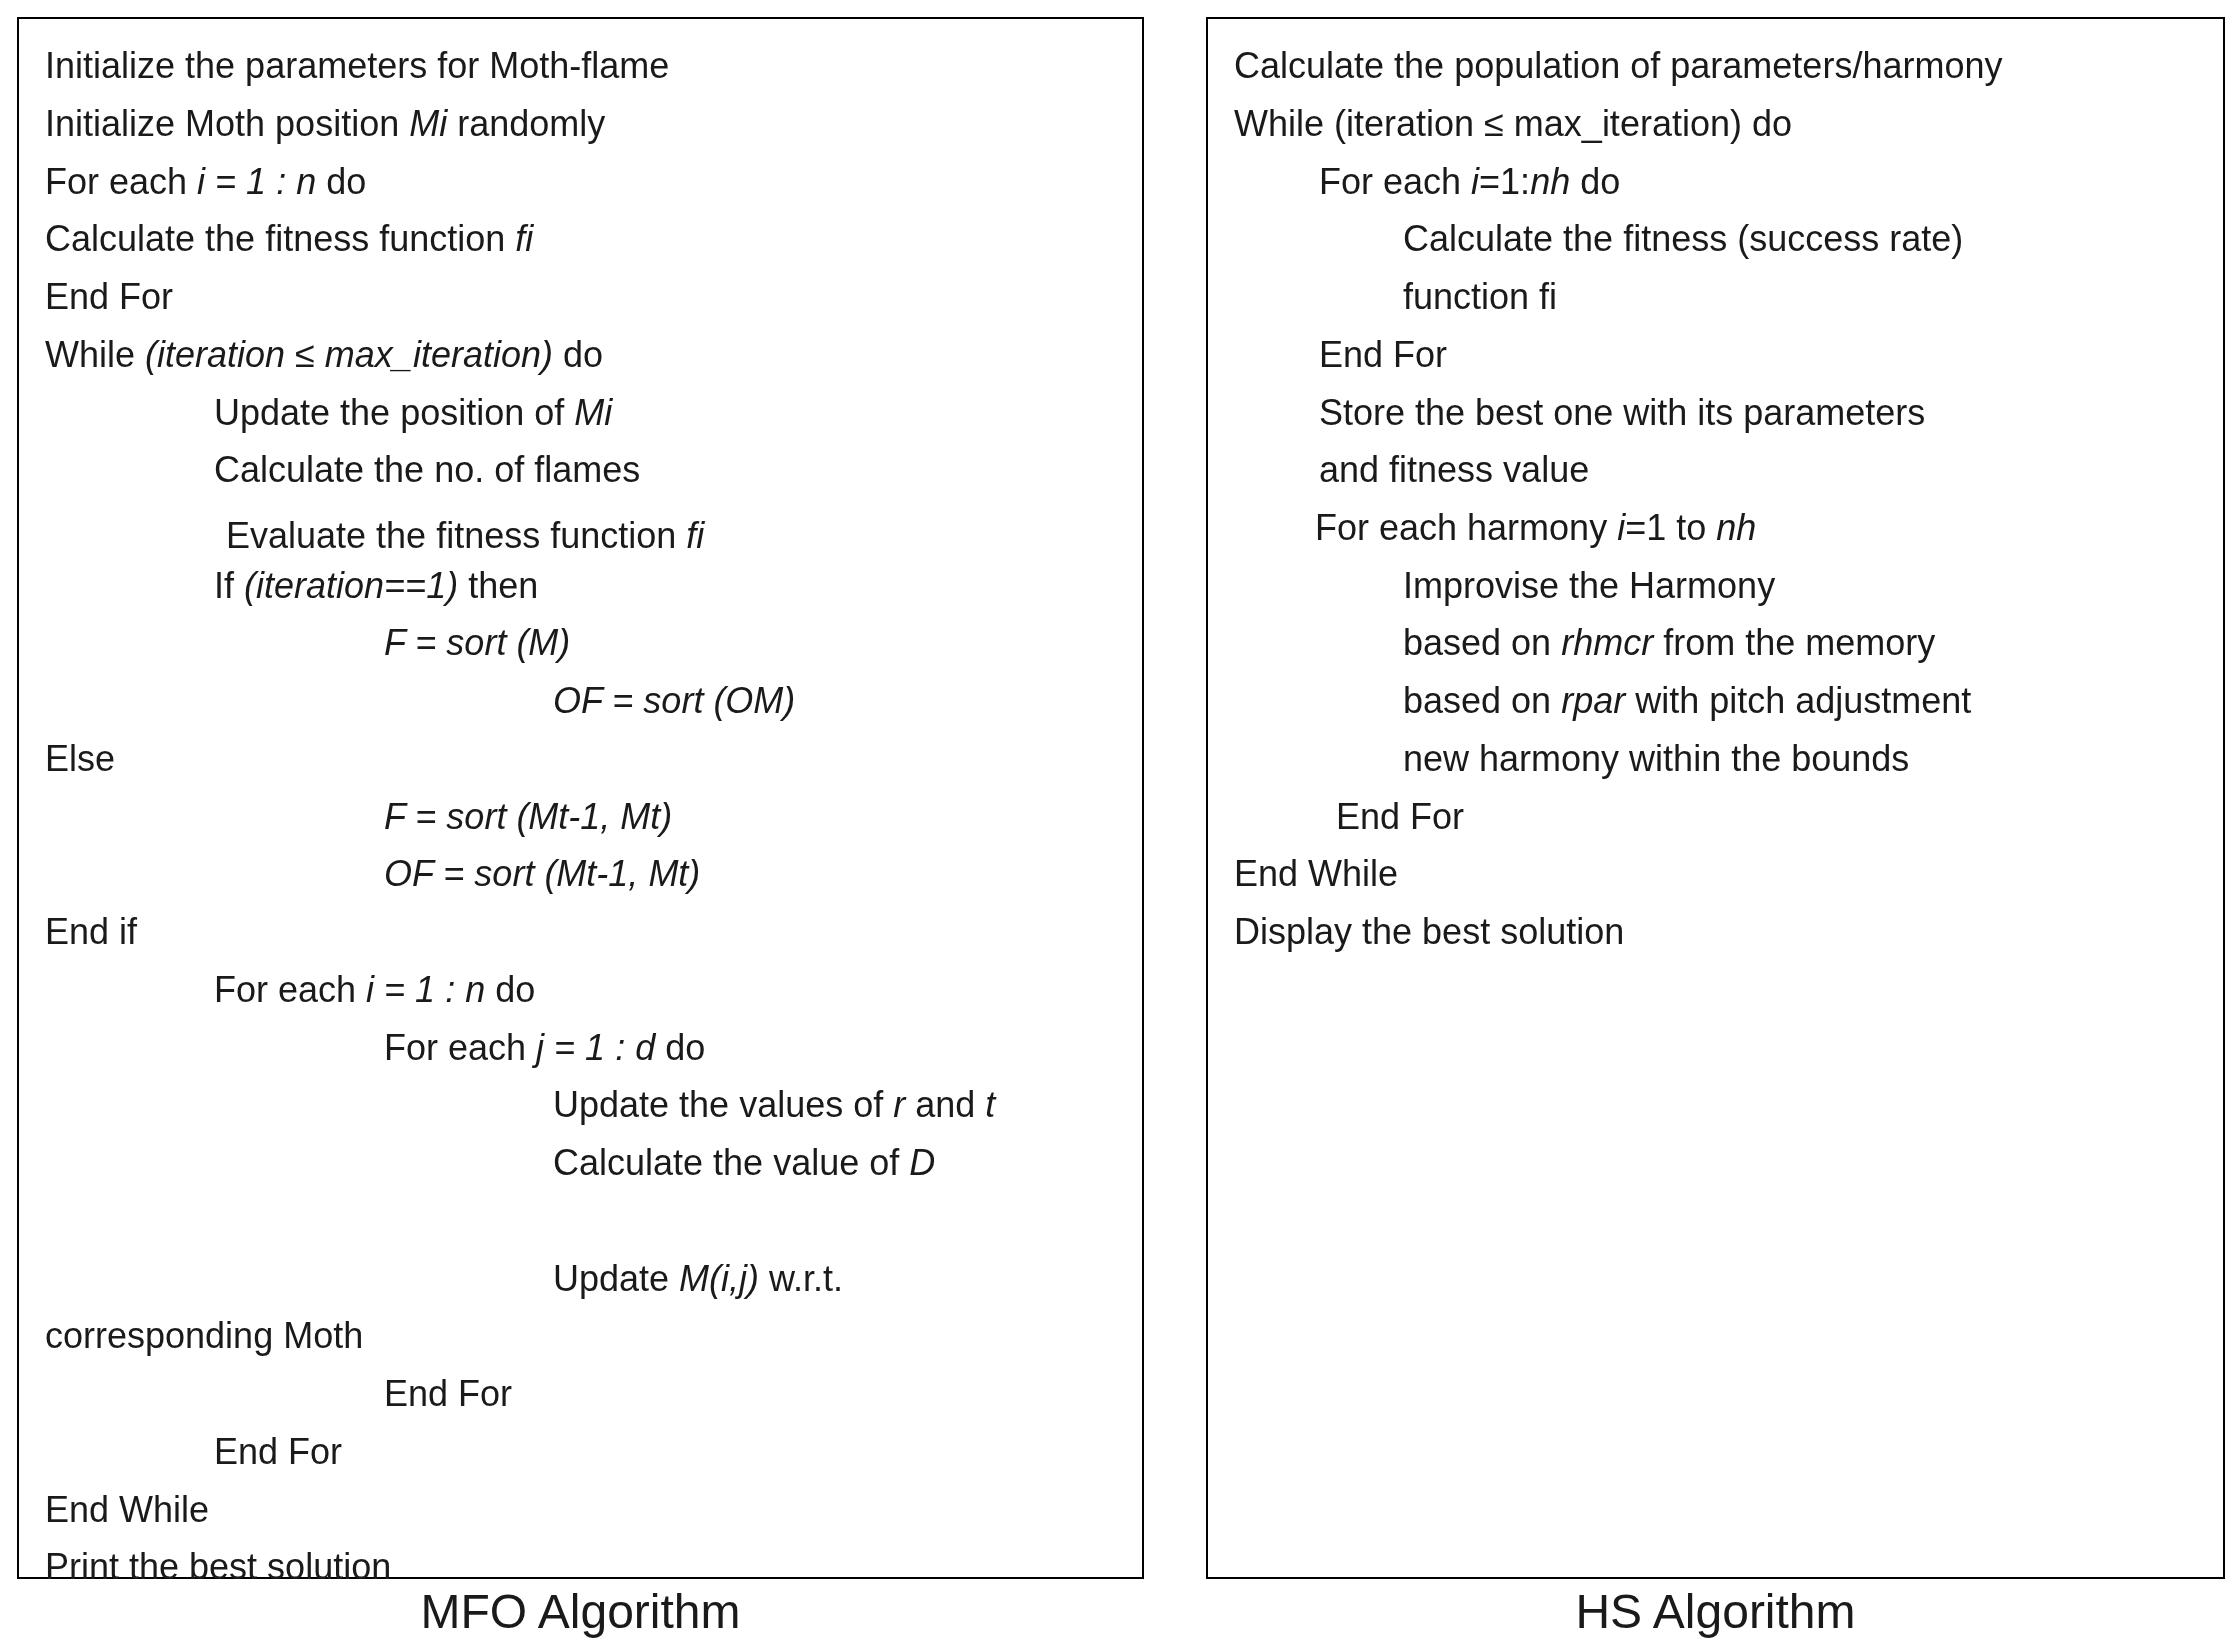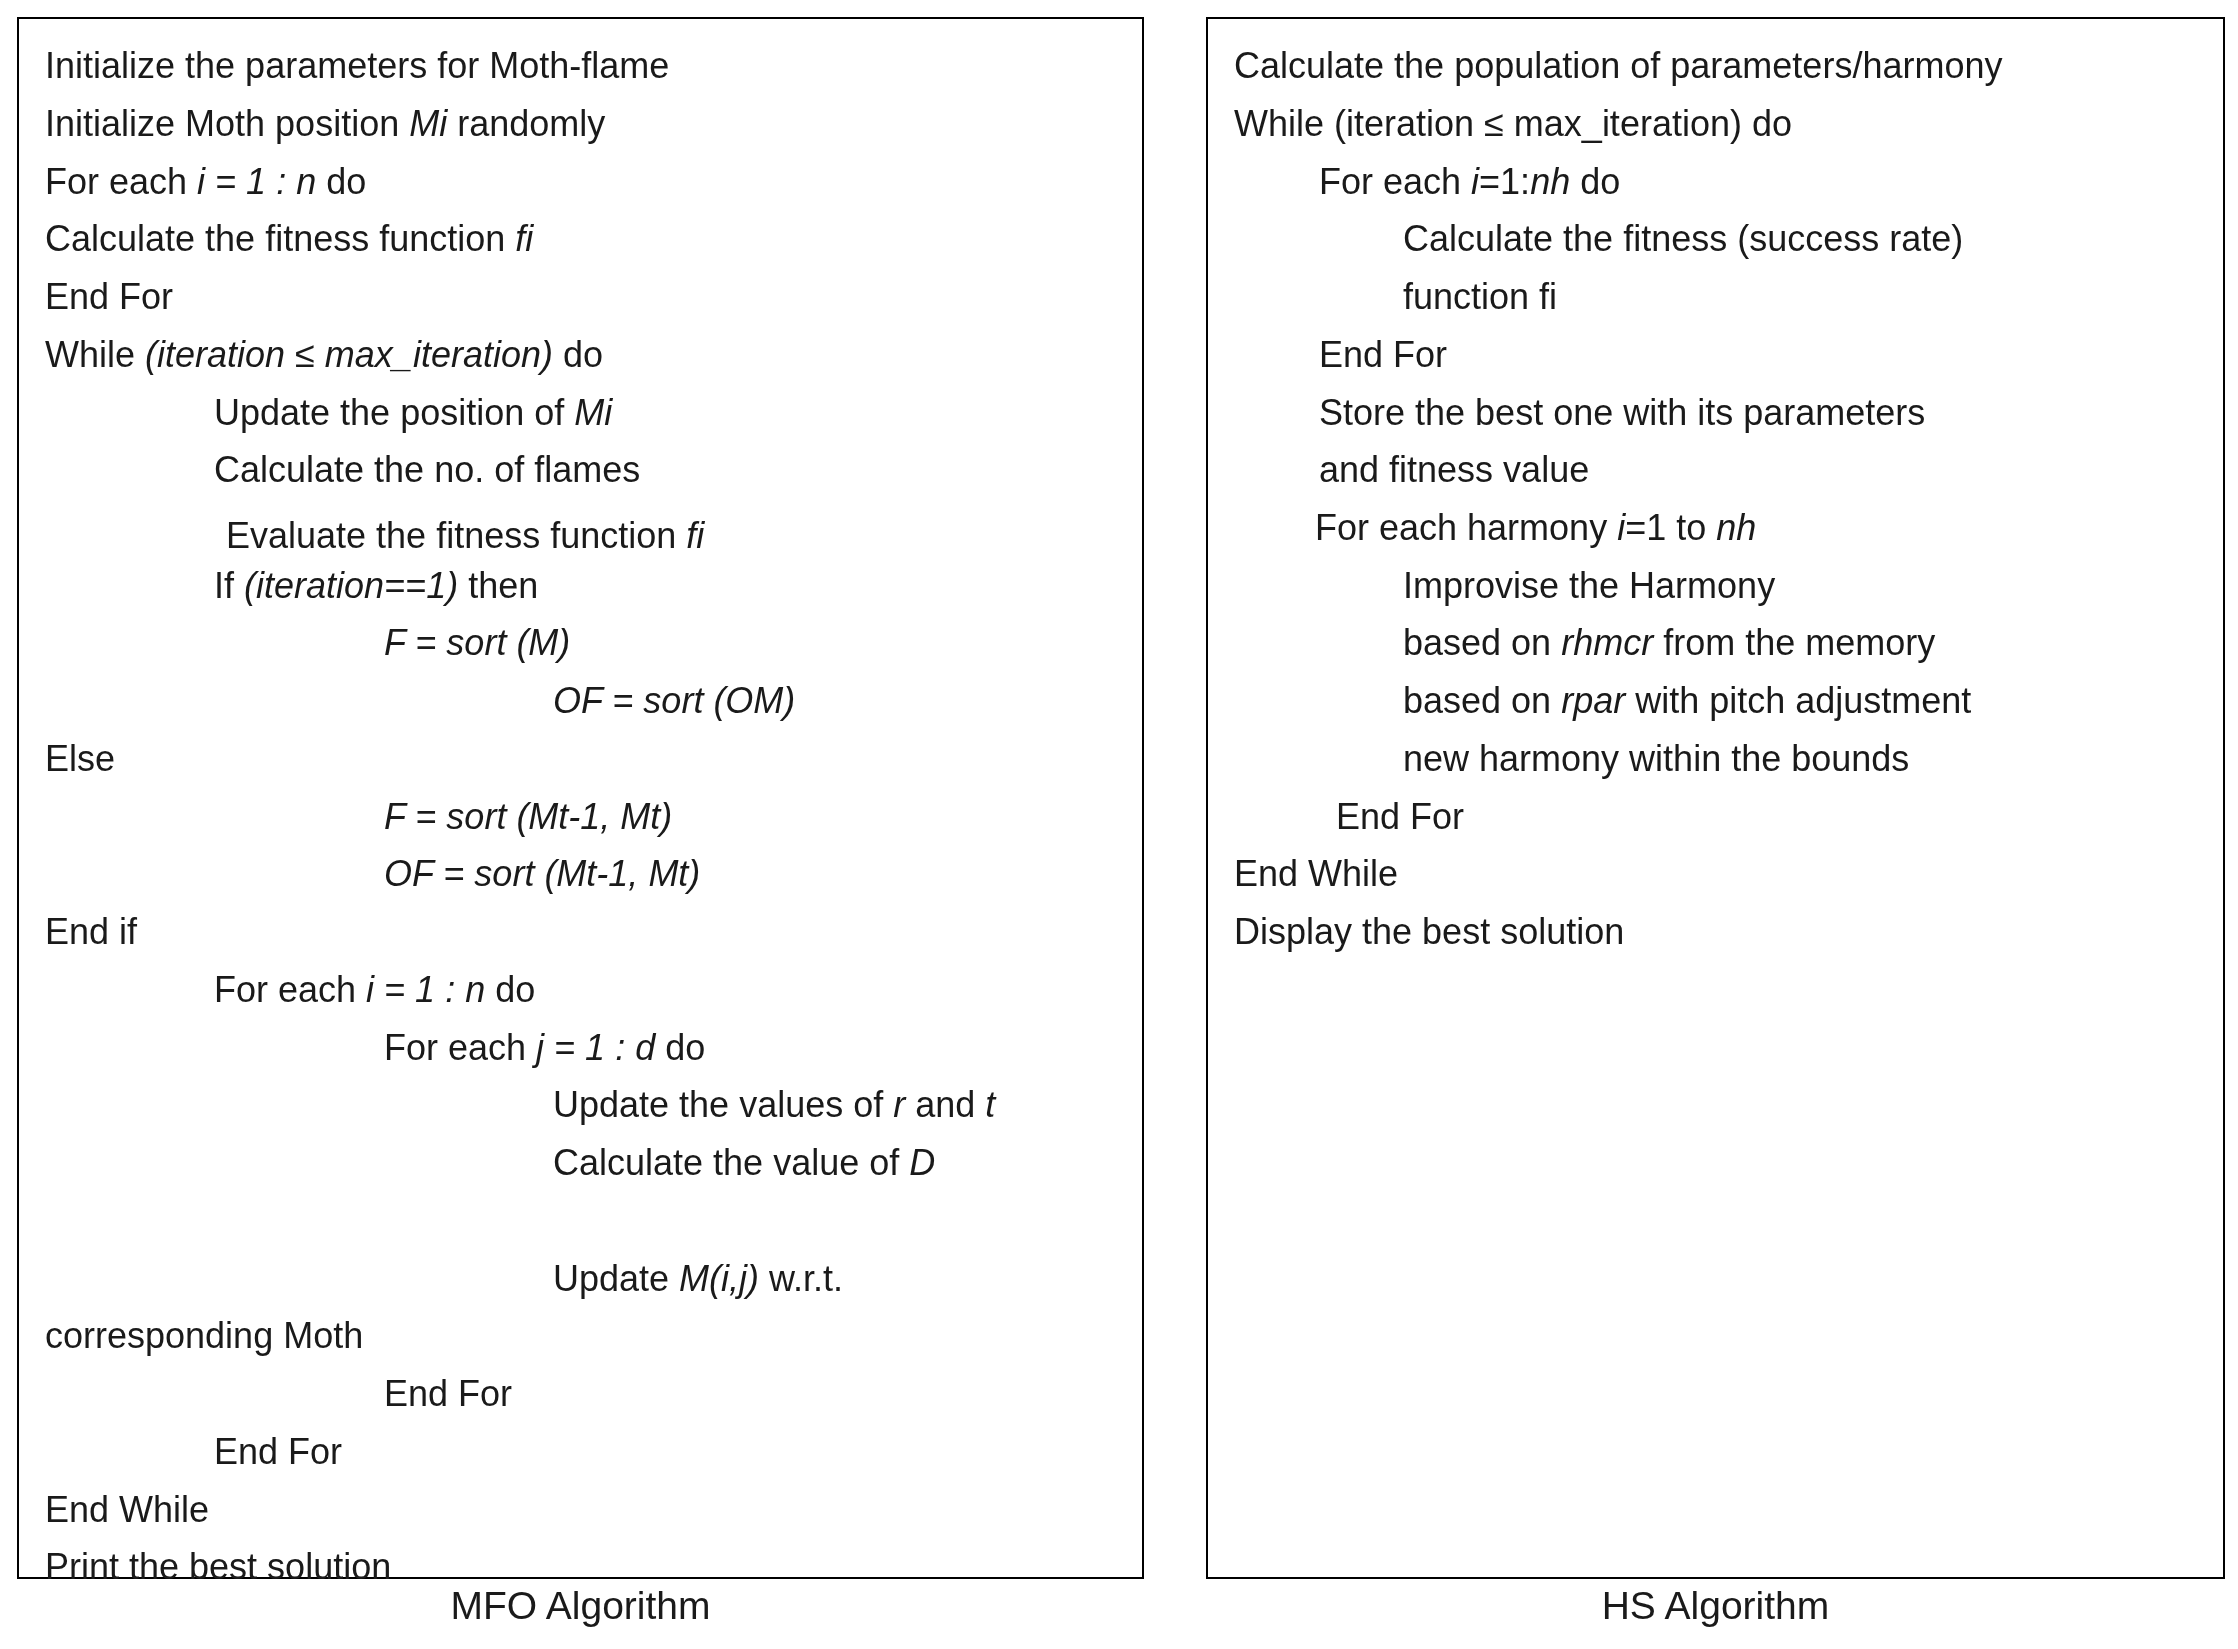--- a/index.html
+++ b/index.html
@@ -2,21 +2,21 @@
 <html style="font-size:9.2px"><head>
 <meta charset="utf-8">
 <style>
 html,body{margin:0;padding:0;background:#fff;}
 body{width:2239px;height:1650px;position:relative;overflow:hidden;font-family:"Liberation Sans",sans-serif;color:#1a1a1a;}
 .box{position:absolute;border:2.9px solid #000;box-sizing:border-box;background:#fff;text-decoration:underline;}
 #mfo{left:17px;top:17px;width:1127px;height:1562px;}
 #hs{left:1206px;top:17px;width:1019px;height:1562px;}
 .line{position:absolute;font-size:36px;line-height:46px;white-space:pre;}
 .line i{font-style:italic;}
-.caption{position:absolute;font-size:39px;text-align:center;}
+.caption{position:absolute;font-size:48px;text-align:center;}
 </style>
 </head>
 <body>
 
 <div class="box" id="mfo">
     <div class="line" style="left: 26px; top: 24px;">Initialize the parameters for Moth-flame</div>
     <div class="line" style="left: 26px; top: 82px;">Initialize Moth position <i>Mi</i> randomly</div>
     <div class="line" style="left: 26px; top: 140px;">For each <i>i = 1 : n</i> do</div>
     <div class="line" style="left: 26px; top: 197px;">Calculate the fitness function <i>fi</i></div>
     <div class="line" style="left: 26px; top: 255px;">End For</div>

